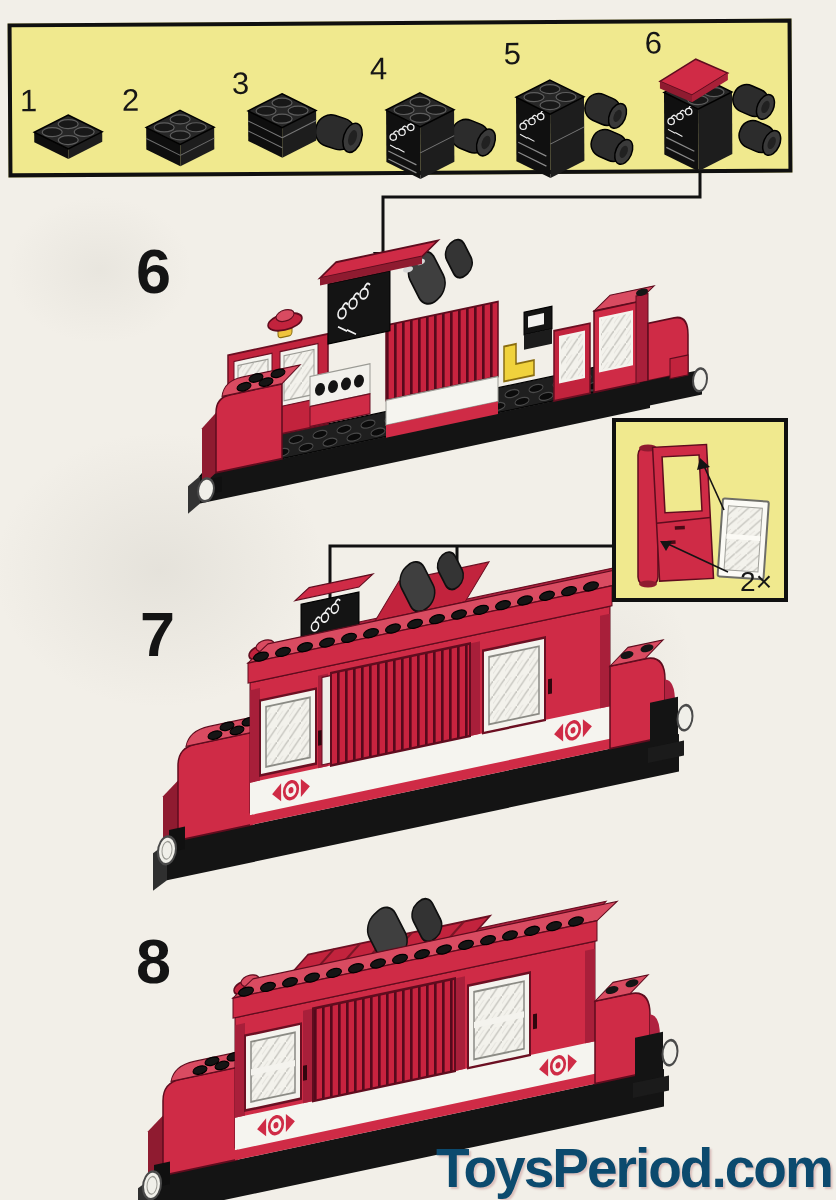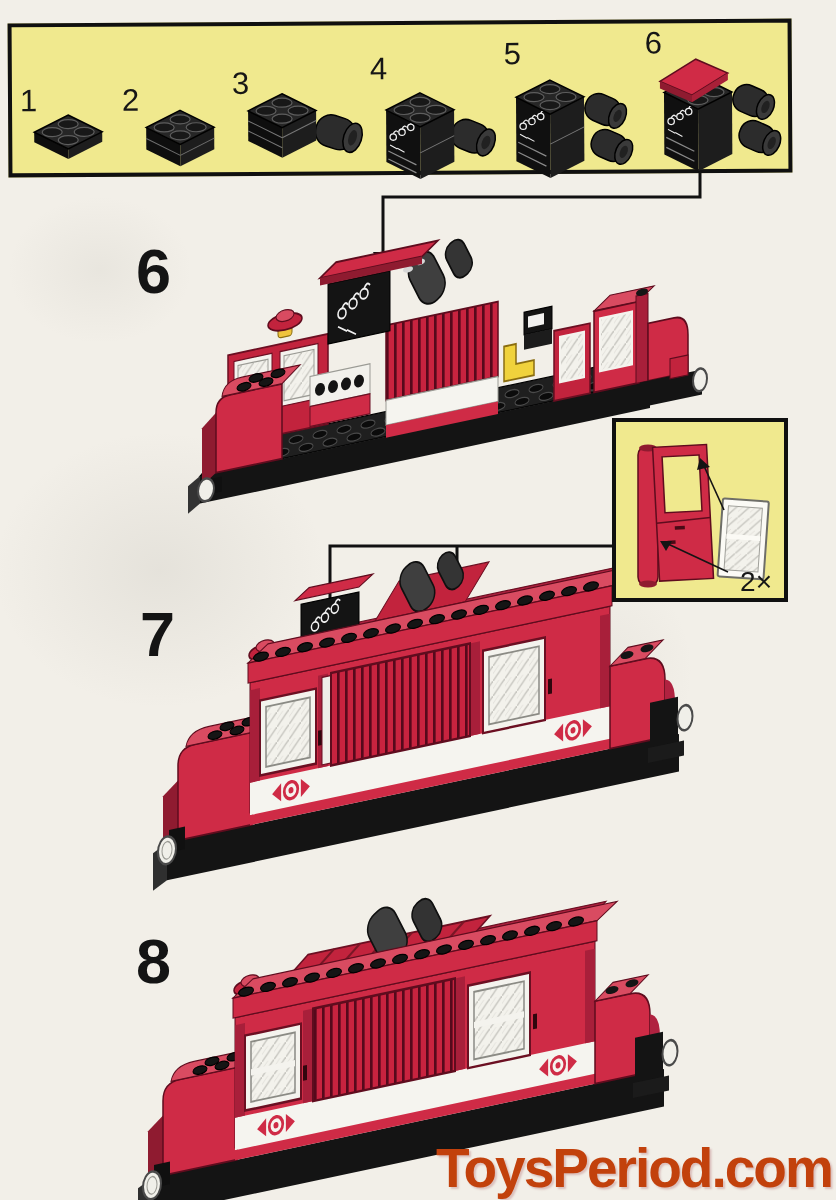--- a/index.html
+++ b/index.html
@@ -12,21 +12,21 @@
   .substep{position:absolute;}
   .substep-number{position:absolute;font-size:31px;font-weight:500;color:#161616;line-height:1;}
   
   .step-number{position:absolute;font-size:63px;font-weight:700;color:#141414;line-height:1;letter-spacing:-1px;}
   
   .inset-box{position:absolute;left:612px;top:418px;width:168px;height:176px;
     background:#f0e98e;border:4px solid #101010;}
   .inset-qty{position:absolute;right:12px;bottom:0px;font-size:28px;font-weight:500;color:#161616;}
   
   .watermark{position:absolute;left:436px;top:1141px;font-size:55px;font-weight:700;
-    color:#c2410c;letter-spacing:-2px;line-height:1;
+    color:#0c4a6e;letter-spacing:-2px;line-height:1;
     text-shadow:2px 2px 2px rgba(150,50,60,0.25);}
   svg{position:absolute;overflow:visible;}
 </style>
 </head>
 <body>
 
 <div class="page">
 
   <svg width="0" height="0" aria-hidden="true">
     <defs>

